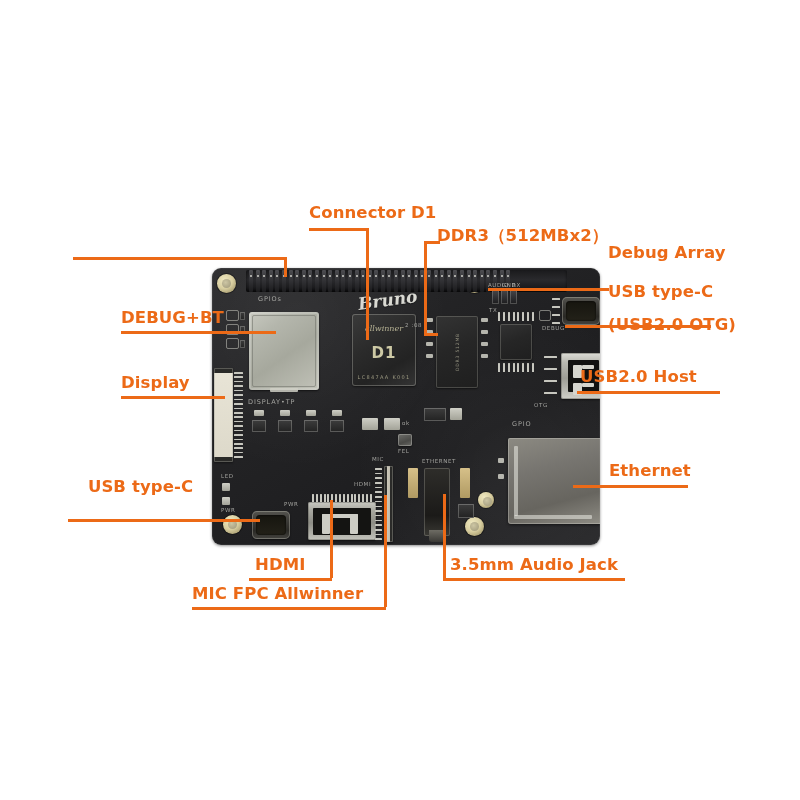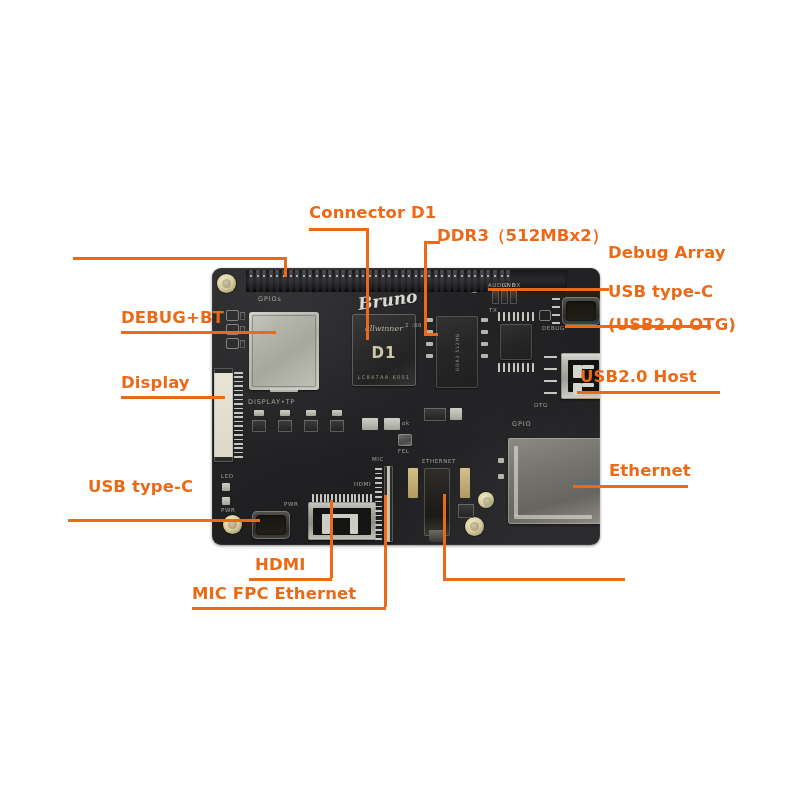--- a/index.html
+++ b/index.html
@@ -515,16 +515,17 @@
   <div class="label" style="left:121px;top:373px;">Display</div>
 
   <div class="label" style="left:580px;top:367px;">USB2.0 Host</div>
 
   <div class="label" style="left:609px;top:461px;">Ethernet</div>
 
   <div class="label center" style="left:68px;top:477px;width:145px;">USB type-C</div>
 
   <div class="label" style="left:255px;top:555px;">HDMI</div>
 
-  <div class="label" style="left:192px;top:584px;">MIC FPC Ethernet</div>
-
+  <div class="label" style="left:192px;top:584px;">MIC FPC Allwinner</div>
+
+  <div class="label" style="left:450px;top:555px;">3.5mm Audio Jack</div>
 
 </div>
 
 </body></html>

